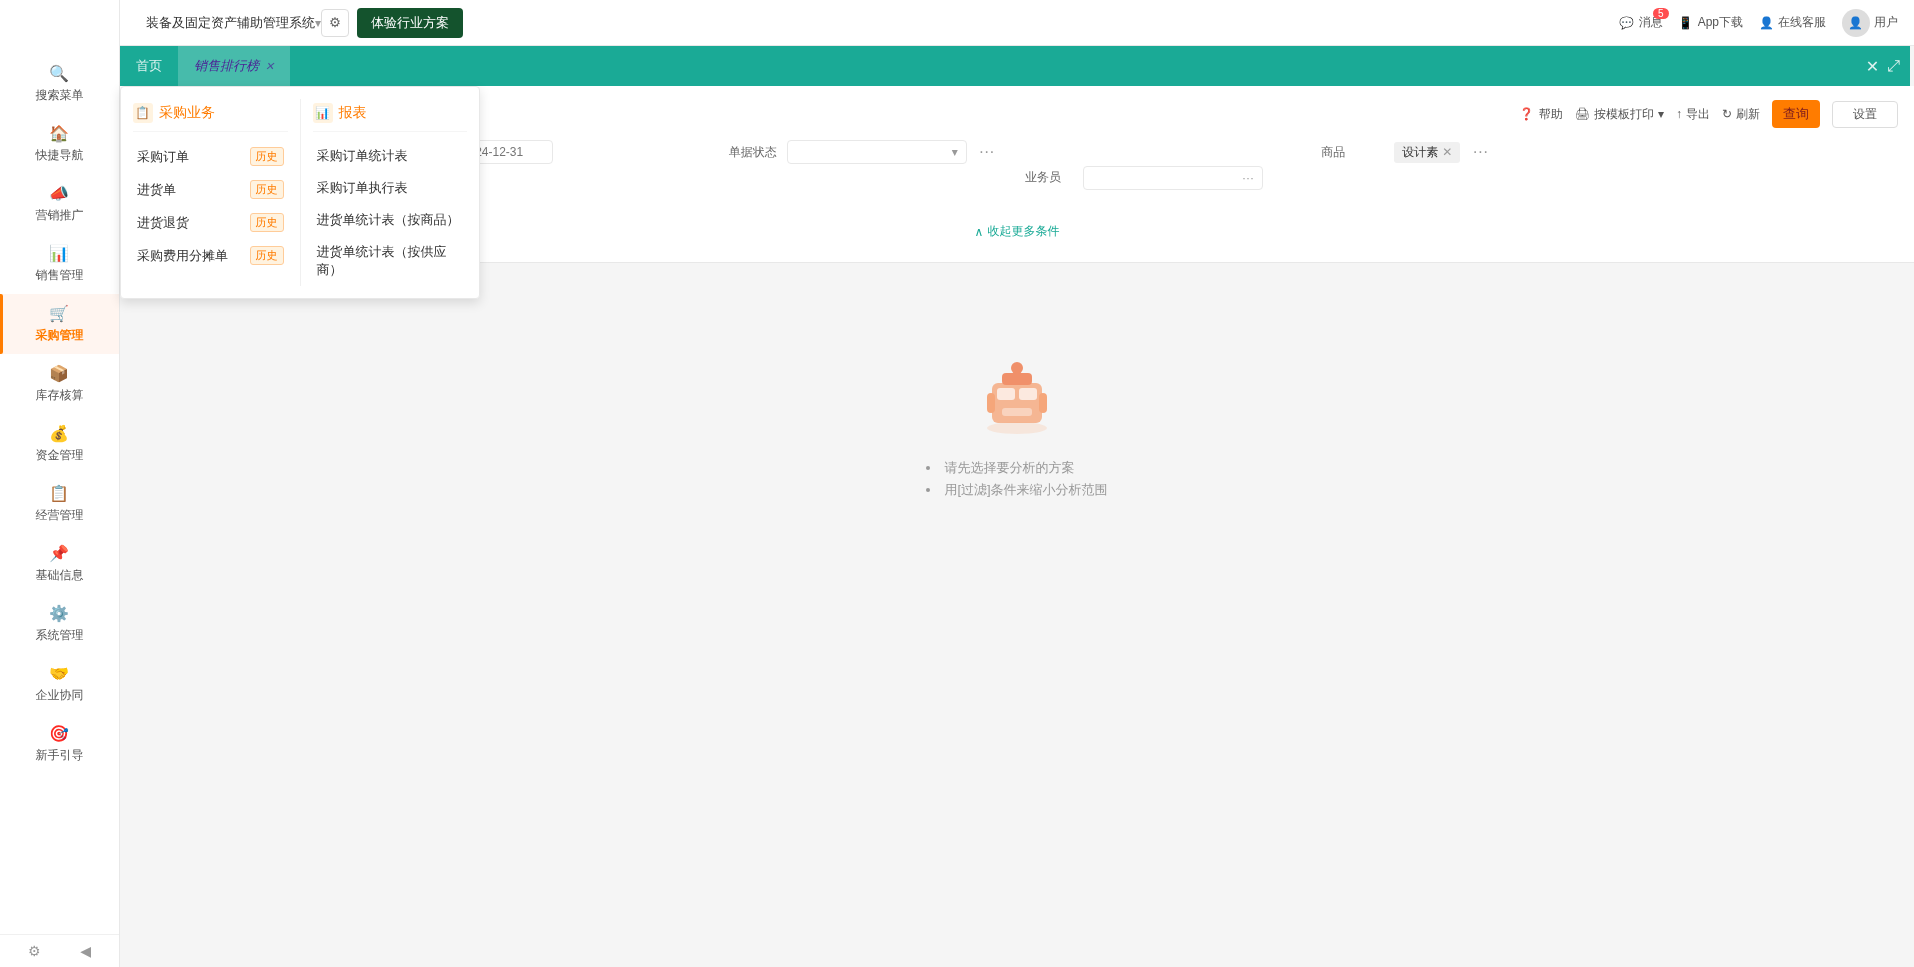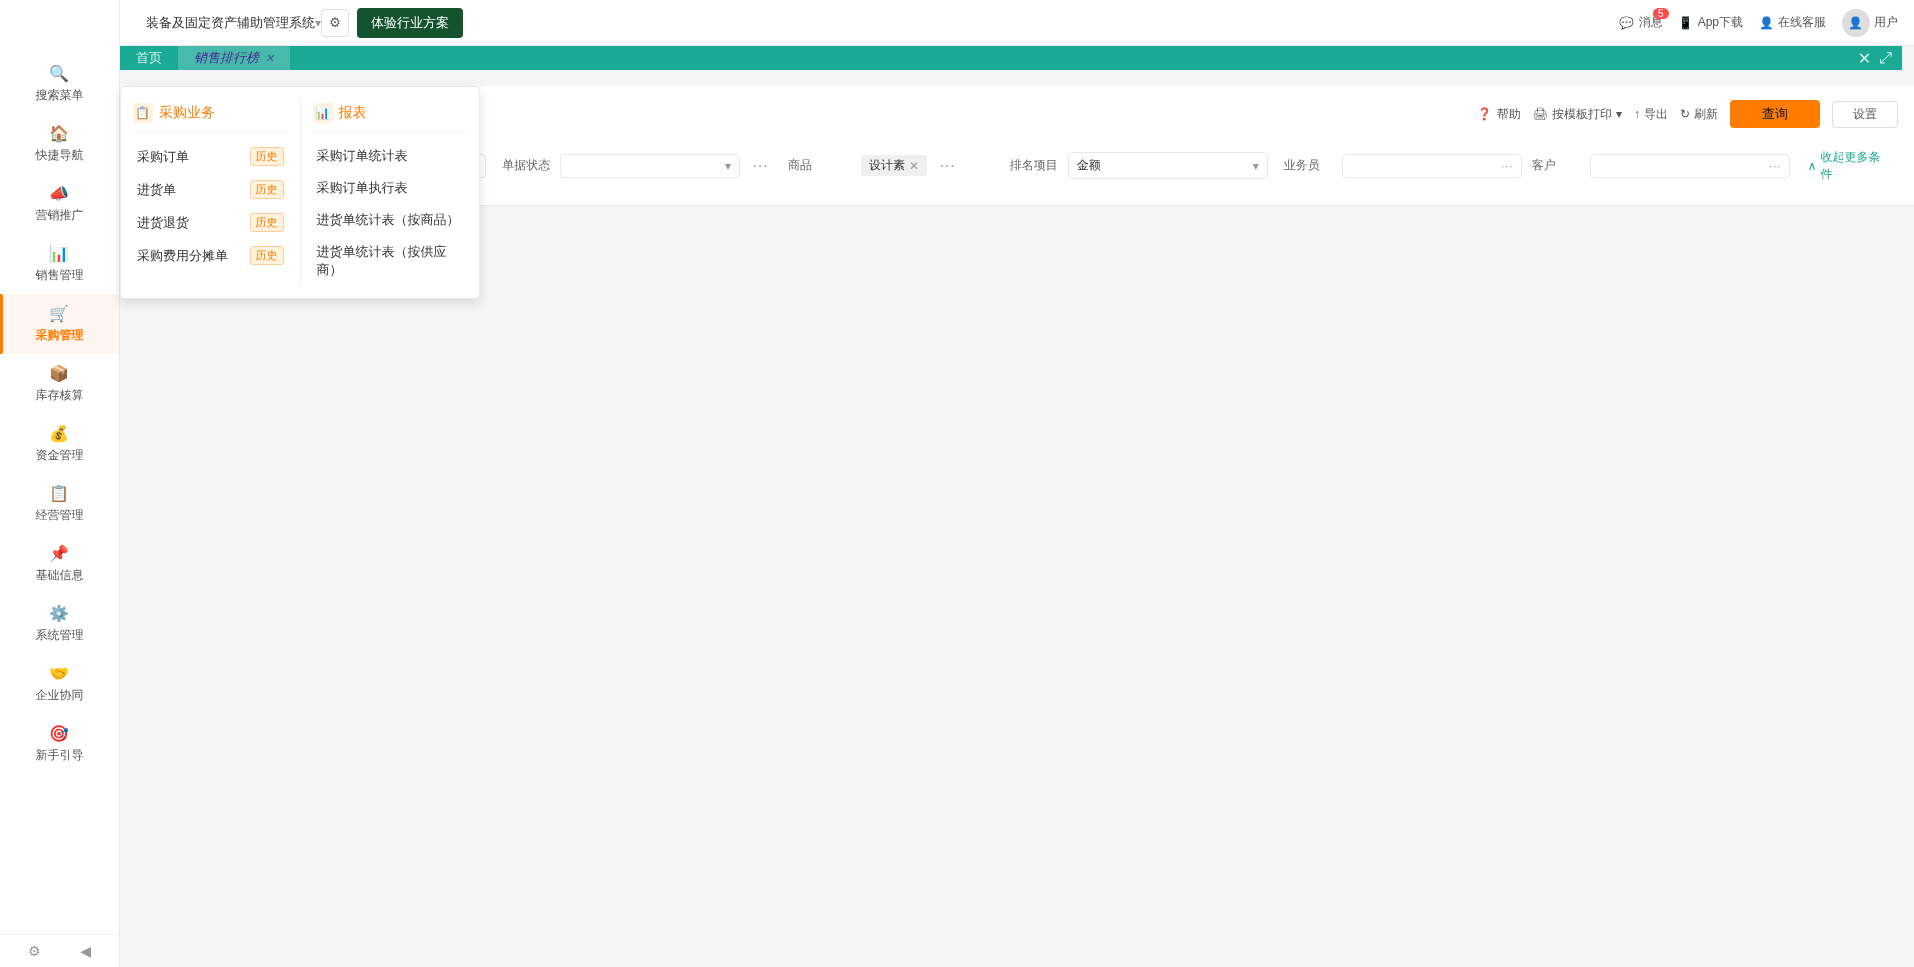--- a/index.html
+++ b/index.html
@@ -114,22 +114,22 @@
       align-items: center;
       justify-content: center;
       color: #666;
     }
 
     
     .tab-bar {
       position: fixed;
       top: 46px;
       left: 120px;
-      right: 12px;
-      height: 24px;
+      right: 4px;
+      height: 40px;
       background: #1aaa96;
       display: flex;
       align-items: center;
       z-index: 99;
     }
     .tab-item {
       height: 100%;
       display: flex;
       align-items: center;
       padding: 0 16px;
@@ -252,33 +252,33 @@
       align-items: center;
       gap: 4px;
       cursor: pointer;
       color: #555;
       font-size: 12px;
       background: none;
       border: none;
     }
     .toolbar-btn.primary {
       background: #ff7c00;
-      color: #0f172a;
+      color: #7f1d1d;
       border-radius: 4px;
-      padding: 5px 32px;
+      padding: 5px 11px;
       font-size: 13px;
     }
     .toolbar-btn.outline {
       border: 1px solid #ddd;
       border-radius: 4px;
       padding: 4px 20px;
       background: #fff;
       color: #555;
     }
-    .filter-rows { display: flex; flex-direction: row; gap: 10px; }
+    .filter-rows { display: flex; flex-direction: column; }
     .filter-row {
       display: flex;
       align-items: center;
       gap: 16px;
     }
     .filter-group {
       display: flex;
       align-items: center;
       gap: 8px;
       flex: 1;
@@ -622,20 +622,40 @@
         </div>
       </div>
 
       <div class="collapse-btn">
         <span>∧</span>
         <span>收起更多条件</span>
       </div>
     </div>
   </div>
 
+  <div class="empty-state">
+    <div class="empty-icon">
+      
+      <svg width="100" height="100" viewBox="0 0 100 100">
+        <ellipse cx="50" cy="85" rx="30" ry="6" fill="rgba(255,150,80,0.15)"></ellipse>
+        <rect x="25" y="40" width="50" height="40" rx="6" fill="#f5a67a" opacity="0.8"></rect>
+        <rect x="30" y="45" width="18" height="12" rx="3" fill="white" opacity="0.7"></rect>
+        <rect x="52" y="45" width="18" height="12" rx="3" fill="white" opacity="0.7"></rect>
+        <rect x="35" y="65" width="30" height="8" rx="3" fill="white" opacity="0.4"></rect>
+        <rect x="20" y="50" width="8" height="20" rx="4" fill="#f5a67a"></rect>
+        <rect x="72" y="50" width="8" height="20" rx="4" fill="#f5a67a"></rect>
+        <rect x="35" y="30" width="30" height="12" rx="4" fill="#f0906a"></rect>
+        <circle cx="50" cy="25" r="6" fill="#f0906a"></circle>
+      </svg>
+    </div>
+    <ul class="empty-tips">
+      <li>请先选择要分析的方案</li>
+      <li>用[过滤]条件来缩小分析范围</li>
+    </ul>
+  </div>
 </div>
 
 <div class="dropdown-overlay">
   <div class="dropdown-columns">
 
     <div class="dropdown-col">
       <div class="dropdown-section-title">
         <div class="section-icon">📋</div>
         <span>采购业务</span>
       </div>

